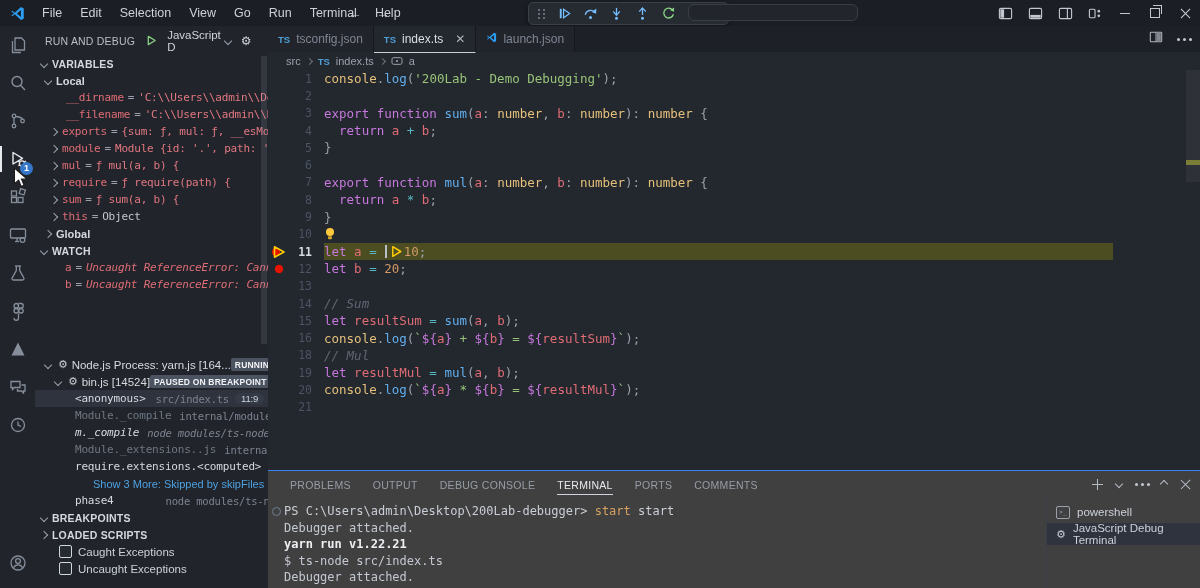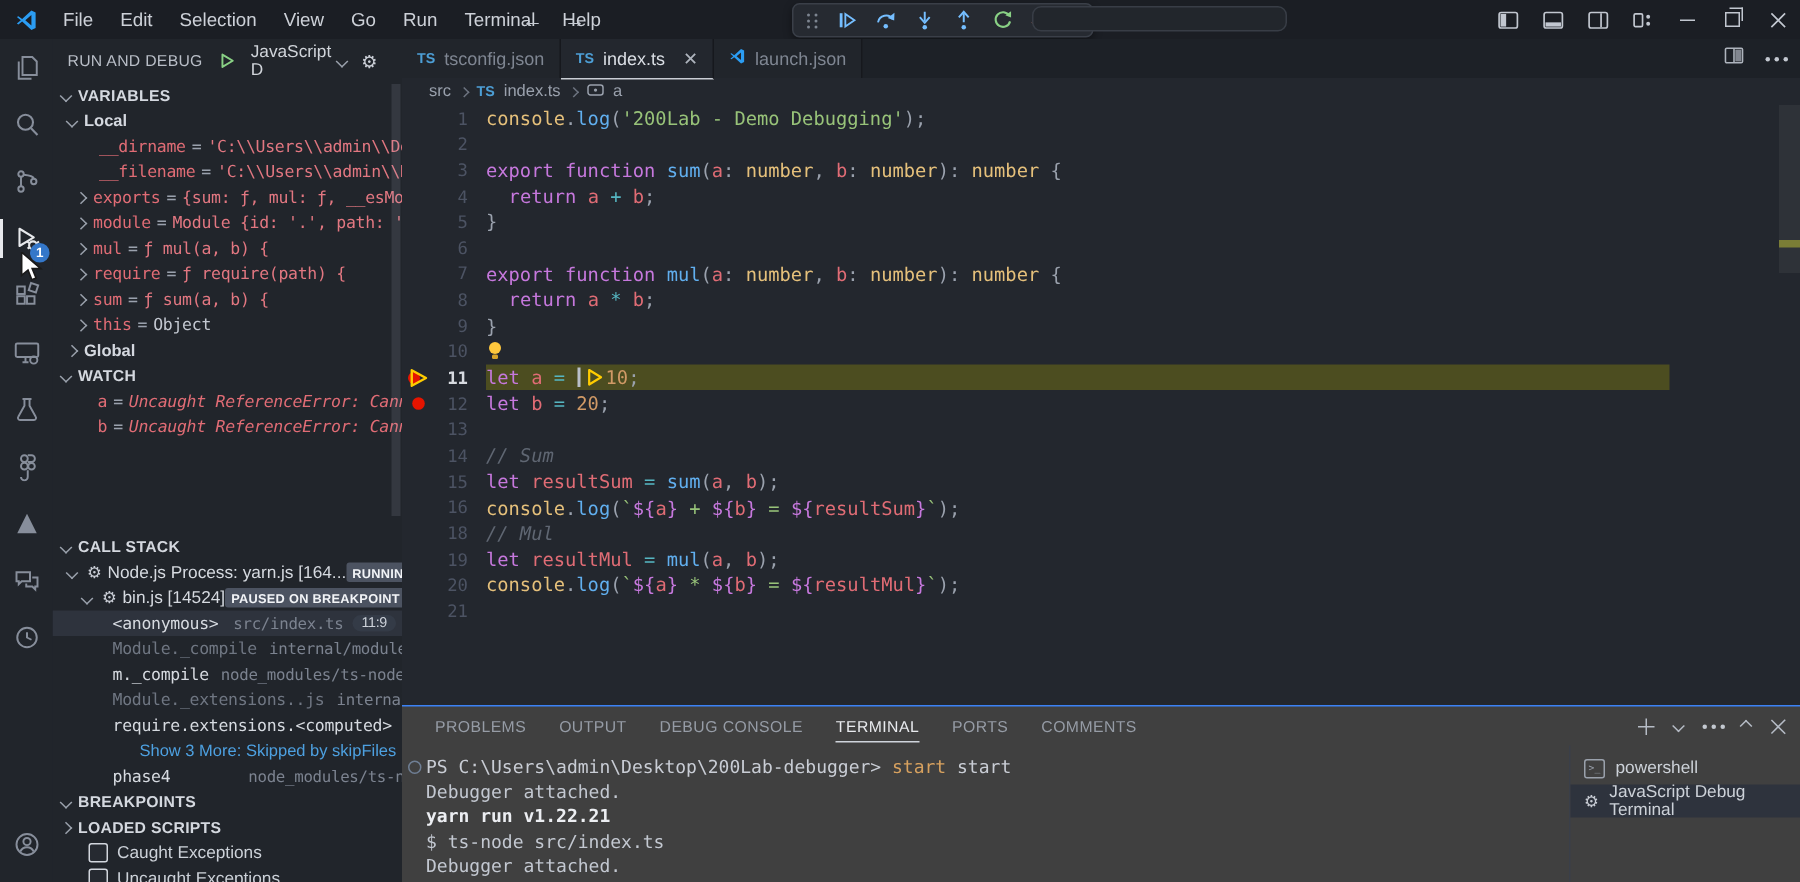--- a/index.html
+++ b/index.html
@@ -412,24 +412,20 @@
         </div>
         <div class="srow" style="padding-left: 30px;">
           <span class="vname">b</span>
           <span class="veq">=</span>
           <span class="werr">Uncaught ReferenceError: Cannot …</span>
         </div>
       </div>
 
     <div style="height:63px;"></div>
 
-    <div class="sec-header">
-      <span class="chev down"></span>
-      <span>CALL STACK</span>
-    </div>
     <div id="cs-rows">
         <div class="srow" style="padding-left: 10px;">
           <span class="chev down"></span>
           <span class="cs-gear">⚙</span>
           <span class="cs-label">Node.js Process: yarn.js [164...</span>
           <span class="badge">RUNNING</span>
         </div>
         <div class="srow" style="padding-left: 20px;">
           <span class="chev down"></span>
           <span class="cs-gear">⚙</span>
@@ -438,21 +434,21 @@
         </div>
         <div class="srow sel" style="padding-left: 40px;">
           <span class="cs-frame">&lt;anonymous&gt;</span>
           <span class="cs-path" style="margin-left: auto;">src/index.ts</span>
           <span class="pill">11:9</span>
         </div>
         <div class="srow" style="padding-left: 40px;">
           <span class="cs-frame dim">Module._compile</span>
           <span class="cs-path">internal/modules/...</span>
         </div>
-        <div class="srow" style="padding-left: 40px;">
+        <div class="srow" style="padding-left: 40px; font-style: italic;">
           <span class="cs-frame">m._compile</span>
           <span class="cs-path">node_modules/ts-node/...</span>
         </div>
         <div class="srow" style="padding-left: 40px;">
           <span class="cs-frame dim">Module._extensions..js</span>
           <span class="cs-path">internal/...</span>
         </div>
         <div class="srow" style="padding-left: 40px;">
           <span class="cs-frame">require.extensions.&lt;computed&gt;</span>
           <span class="cs-path">n..</span>

